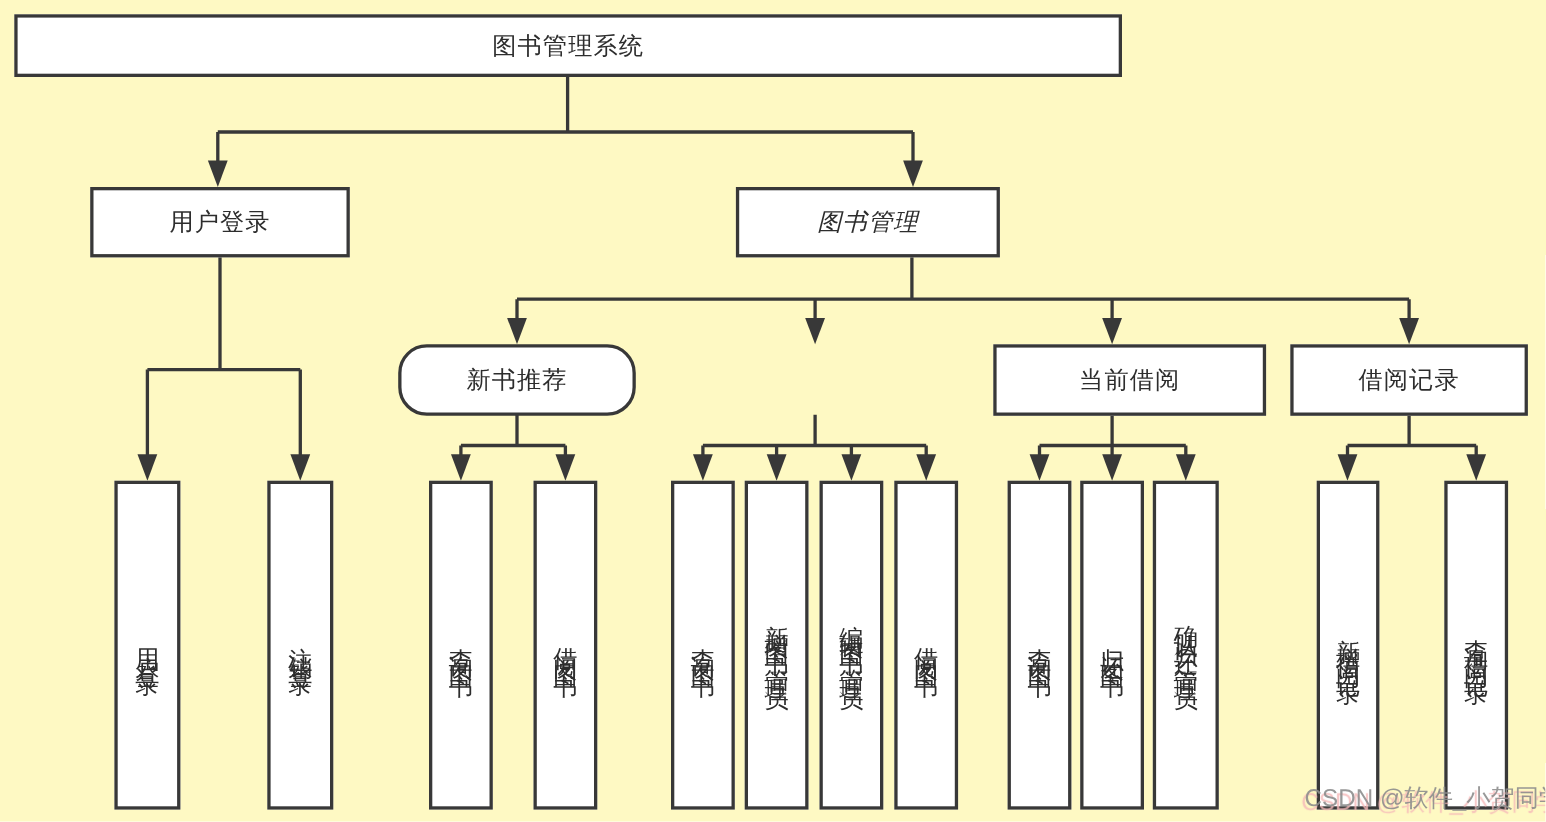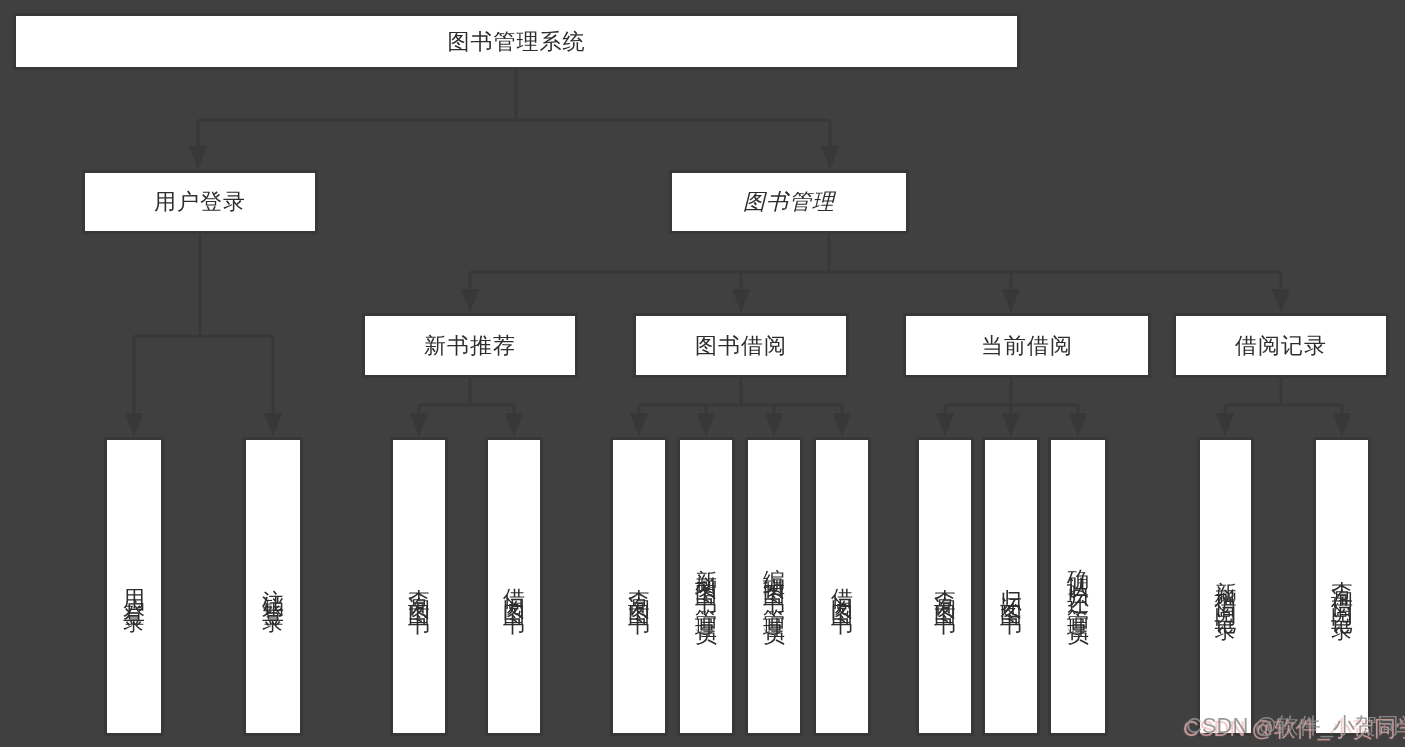--- a/index.html
+++ b/index.html
@@ -1,20 +1,20 @@
 <!DOCTYPE html>
 <html><head>
 <meta charset="utf-8">
 <style>
   html, body { margin: 0; padding: 0; background: #ffffff; }
   .canvas {
     position: relative;
     width: 1405px;
     height: 747px;
-    background: #404040;
+    background: #fef9c3;
     font-family: "Liberation Sans", "DejaVu Sans", sans-serif;
     overflow: hidden;
   }
   svg.connectors {
     position: absolute;
     left: 0; top: 0;
     width: 1405px; height: 747px;
     pointer-events: none;
   }
   .node {
@@ -120,25 +120,22 @@
     <span class="lbl">图书管理系统</span>
   </div>
 
   <div class="node h-node" style="left:82px; top:170px; width:236px; height:64px;">
     <span class="lbl">用户登录</span>
   </div>
   <div class="node h-node" style="left:669px; top:170px; width:240px; height:64px;font-style:italic;">
     <span class="lbl">图书管理</span>
   </div>
 
-  <div class="node h-node" style="left:362px; top:313px; width:216px; height:65px;">
+  <div class="node h-node" style="left:362px; top:313px; width:216px; height:65px;border-radius:26px;">
     <span class="lbl">新书推荐</span>
-  </div>
-  <div class="node h-node" style="left:633px; top:313px; width:216px; height:65px;">
-    <span class="lbl">图书借阅</span>
   </div>
   <div class="node h-node" style="left:903px; top:313px; width:248px; height:65px;">
     <span class="lbl">当前借阅</span>
   </div>
   <div class="node h-node" style="left:1173px; top:313px; width:216px; height:65px;">
     <span class="lbl">借阅记录</span>
   </div>
 
   <div class="node v-node" style="left:104px; top:437px; width:60px; height:299px;">
     <span class="lbl">用户登录</span>

